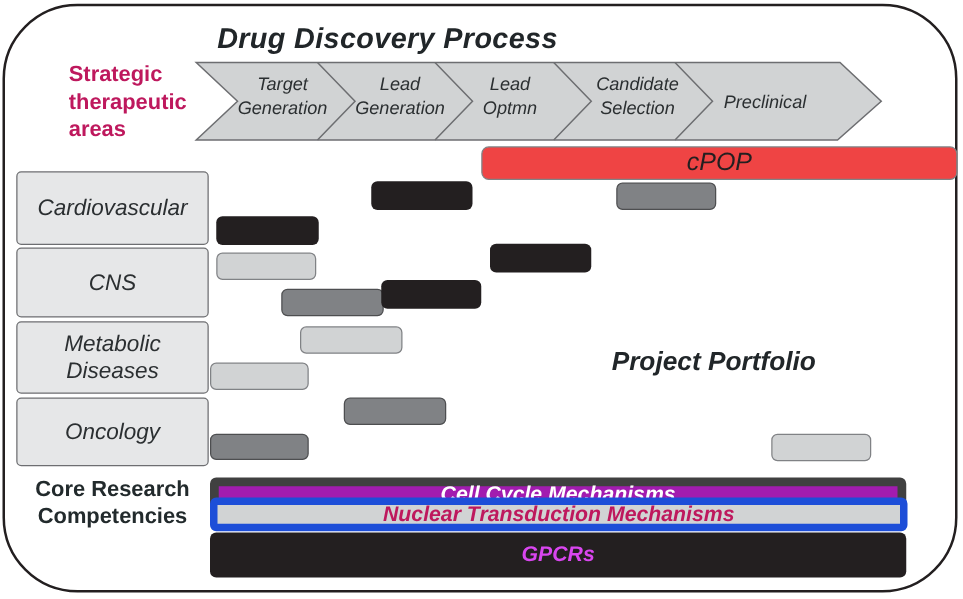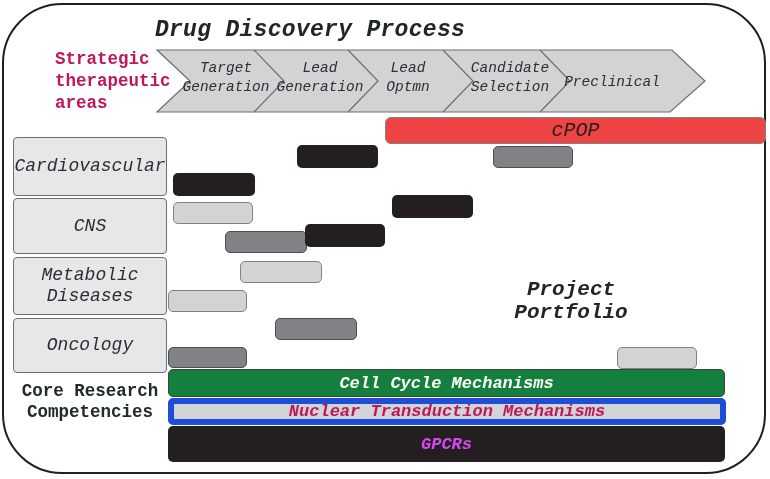--- a/index.html
+++ b/index.html
@@ -1,17 +1,17 @@
 <!DOCTYPE html>
 <html><head>
 <meta charset="utf-8">
 <style>
   html,body{margin:0;padding:0;background:#fff;}
   #stage{position:relative;width:770px;height:479px;background:#fff;overflow:hidden;
-         font-family:Liberation Mono, monospace;color:#231f20;}
+         font-family:Liberation Sans, sans-serif;color:#231f20;}
   .abs{position:absolute;}
 
   #frame{left:2px;top:3px;width:764px;height:471px;border:2px solid #231f20;
          border-radius:60px;box-sizing:border-box;}
 
   #title{left:150px;top:17px;width:320px;text-align:center;
          font-size:23px;font-weight:bold;font-style:italic;color:#212629;letter-spacing:.3px;}
 
   #strategic-label{left:35px;top:48px;font-size:17.5px;font-weight:bold;line-height:22px;
                    white-space:pre-line;color:#be185d;margin-left:20px;}
@@ -42,21 +42,21 @@
                    font-size:21px;font-weight:bold;font-style:italic;color:#212629;}
 
   .bar{position:absolute;border-radius:5px;box-sizing:border-box;}
   .bar.black{background:#231f20;}
   .bar.dark{background:#808285;border:1px solid #4d4e50;}
   .bar.light{background:#d1d3d4;border:1px solid #808285;}
 
   .comp-bar{left:168px;border-radius:5px;box-sizing:border-box;display:flex;
             align-items:center;justify-content:center;font-size:17px;font-weight:bold;
             font-style:italic;}
-  #comp-0{top:369px;width:557px;height:28px;background:#15803d;border:1px solid #404040;color:#fff;}
+  #comp-0{top:382px;width:557px;height:28px;background:#a21caf;border:7px solid #404040;color:#fff;}
   #comp-1{top:398px;width:558px;height:27px;background:#d1d3d4;border:6px solid #1d4ed8;color:#be185d;}
   #comp-2{top:426px;width:557px;height:36px;background:#231f20;color:#d946ef;}
 </style>
 </head>
 <body>
 
 <div id="stage">
 
   <div id="frame" class="abs"></div>
 

